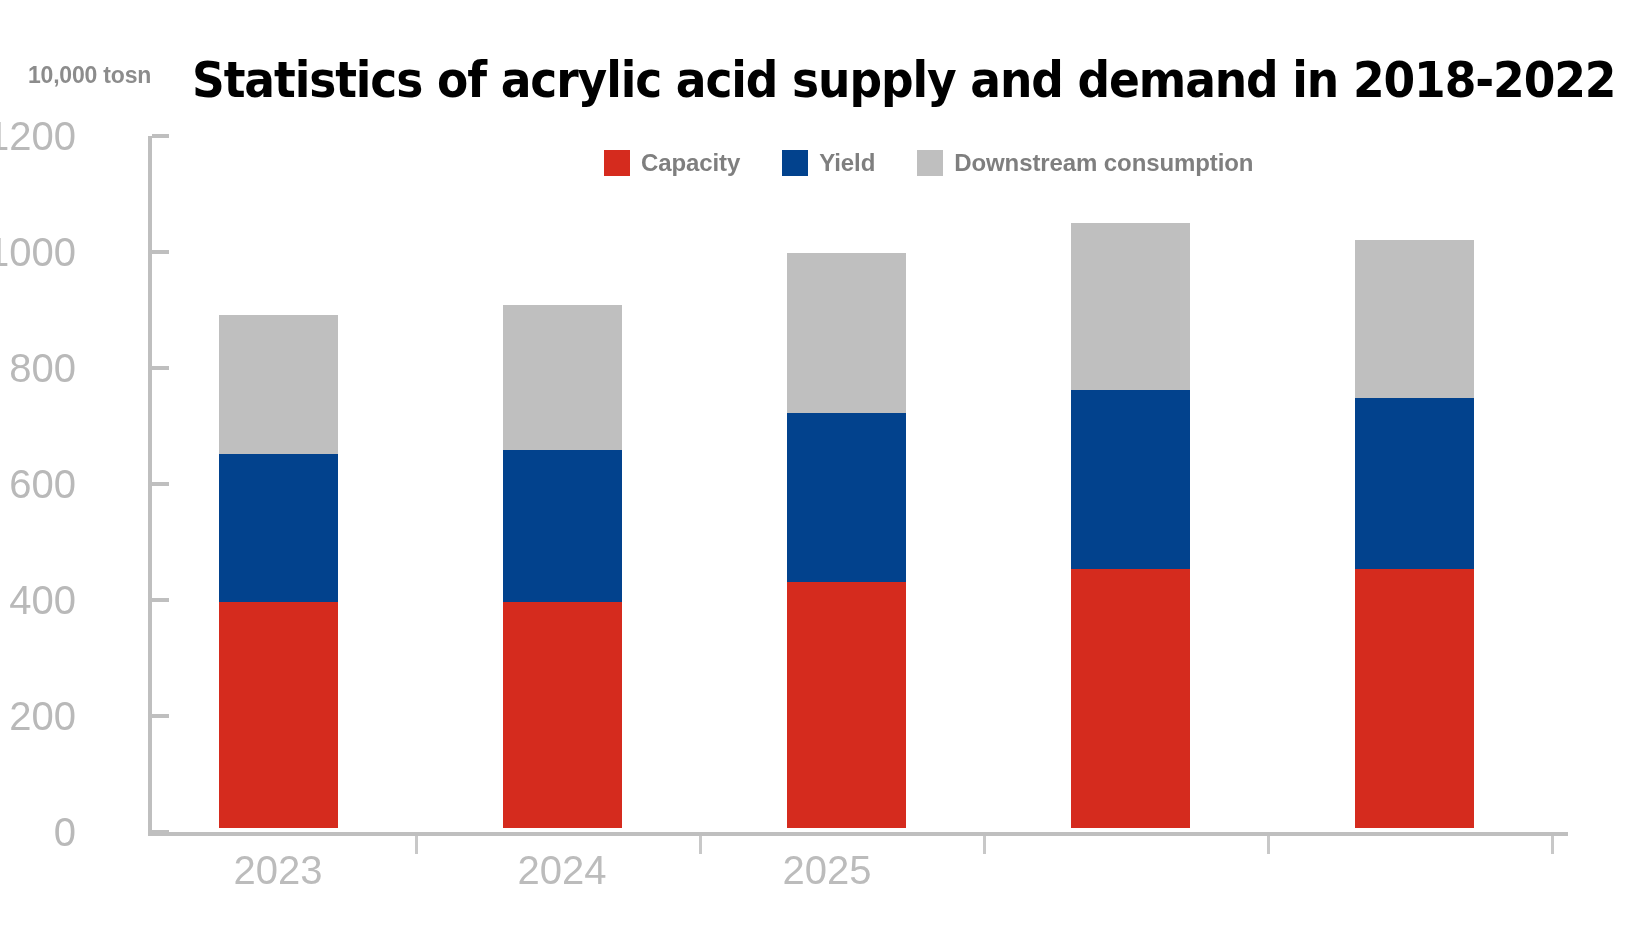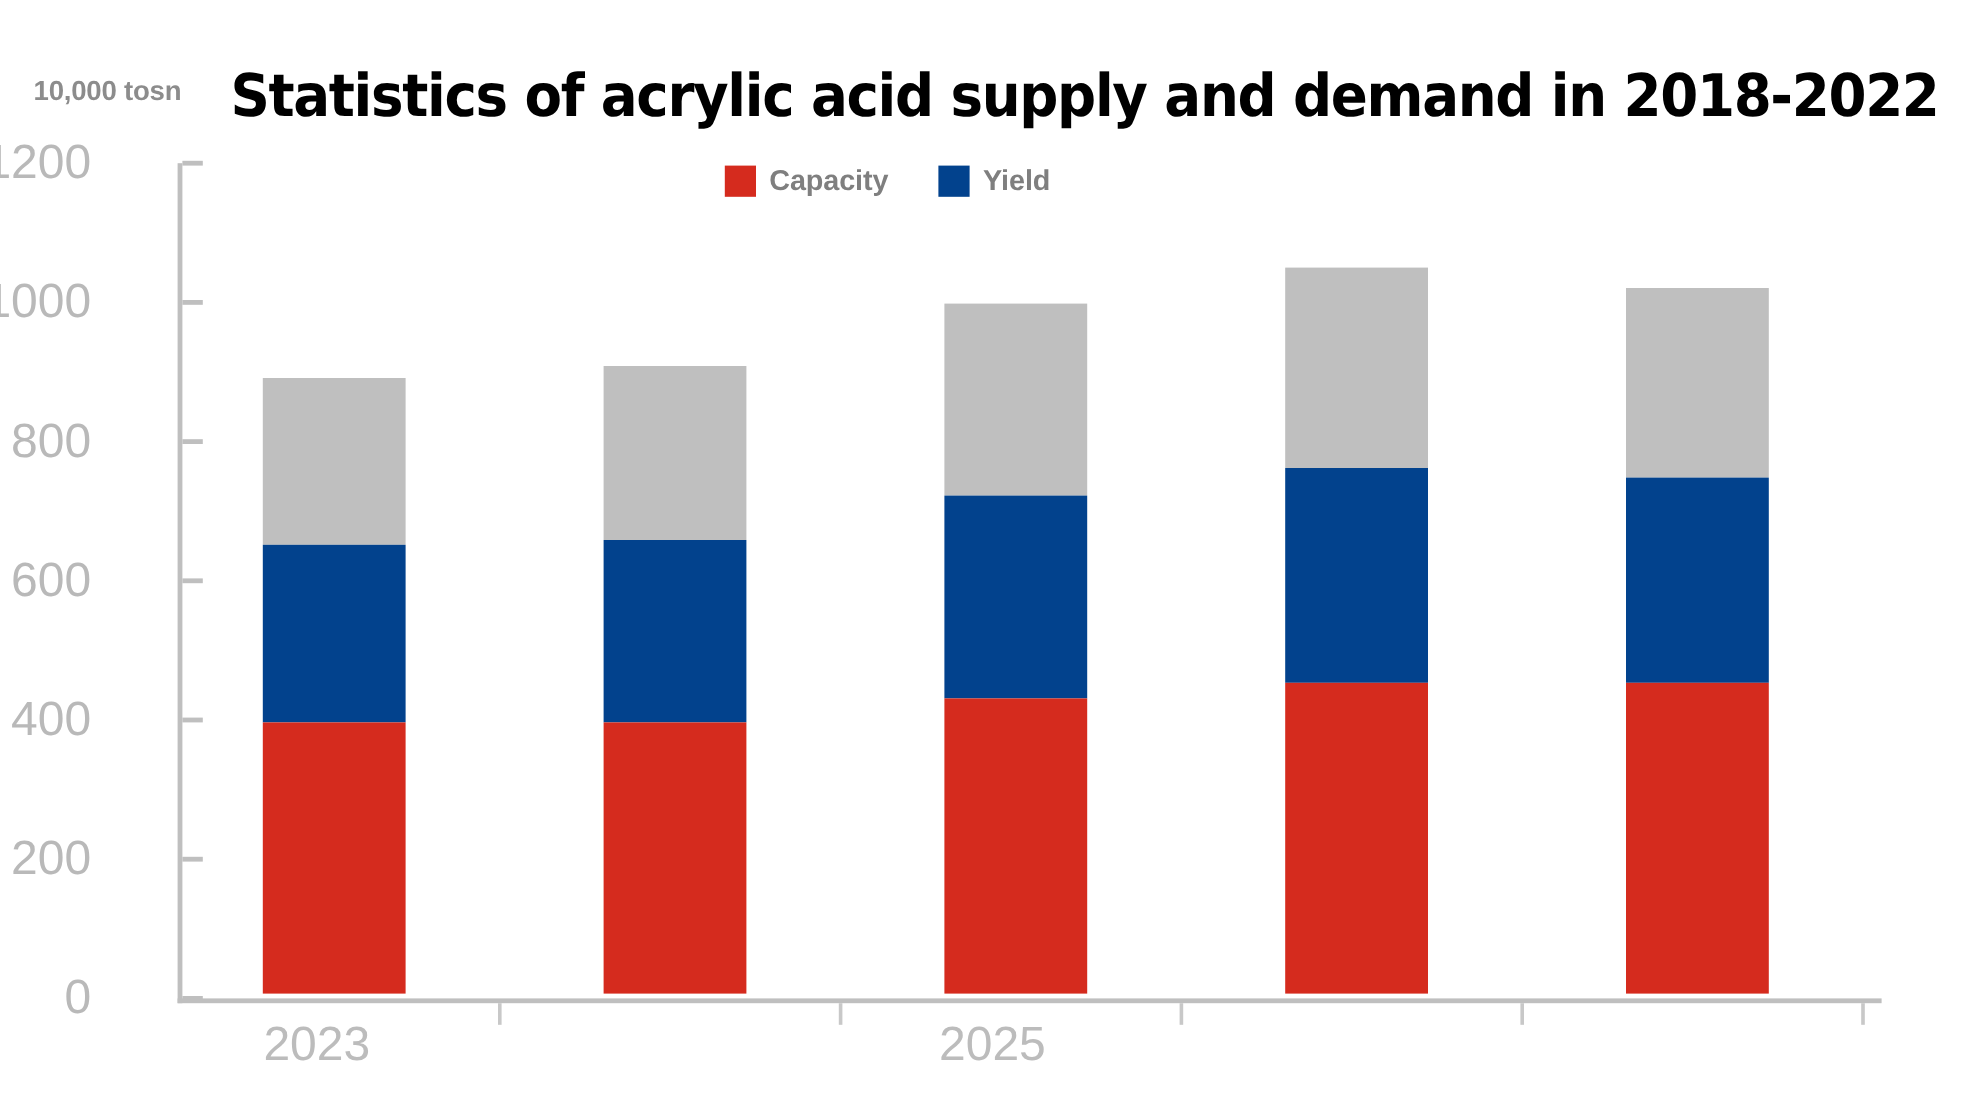--- a/index.html
+++ b/index.html
@@ -47,21 +47,21 @@
     white-space: nowrap;
     font-family: "DejaVu Sans", sans-serif;
     transform: scaleX(0.93);
     transform-origin: left center;
   }
 
   
   .legend {
     position: absolute;
     left: 604px;
-    top: 134px;
+    top: 146px;
     display: flex;
     align-items: center;
     height: 34px;
   }
   .legend-item {
     display: flex;
     align-items: center;
     margin-right: 42px;
     white-space: nowrap;
   }
@@ -163,20 +163,24 @@
   <div class="chart-title">Statistics of acrylic acid supply and demand in 2018-2022</div>
 
   <div class="legend" id="legend">
       <div class="legend-item">
         <span class="legend-swatch" style="background: rgb(213, 43, 30);"></span>
         <span class="legend-label">Capacity</span>
       </div>
       <div class="legend-item">
         <span class="legend-swatch" style="background: rgb(2, 66, 141);"></span>
         <span class="legend-label">Yield</span>
+      </div>
+      <div class="legend-item">
+        <span class="legend-swatch" style="background: rgb(191, 191, 191);"></span>
+        <span class="legend-label">Downstream consumption</span>
       </div>
     </div>
 
   <div class="plot-area" id="plot">
     <div class="y-axis-line"></div>
     <div class="x-axis-line"></div>
   <div class="y-tick" style="top: 694px;"></div>
       <div class="y-tick-label" style="top: 696px;">0</div>
       <div class="y-tick" style="top: 578px;"></div>
       <div class="y-tick-label" style="top: 580px;">200</div>
@@ -184,27 +188,28 @@
       <div class="y-tick-label" style="top: 464px;">400</div>
       <div class="y-tick" style="top: 346px;"></div>
       <div class="y-tick-label" style="top: 348px;">600</div>
       <div class="y-tick" style="top: 230px;"></div>
       <div class="y-tick-label" style="top: 232px;">800</div>
       <div class="y-tick" style="top: 114px;"></div>
       <div class="y-tick-label" style="top: 116px;">1000</div>
       <div class="y-tick" style="top: -2px;"></div>
       <div class="y-tick-label" style="top: 0px;">1200</div>
       <div class="x-tick" style="left: 266.96px;"></div>
-      <div class="x-tick-label" style="left: 116px;">2023</div>
+      <div class="x-tick-label" style="left: 130px;">2023</div>
       <div class="bar-group" style="left: 70.5px;">
         <div class="bar-seg" title="Capacity 2023: 390" style="height: 226.2px; background: rgb(213, 43, 30);"></div>
         <div class="bar-seg" title="Yield 2023: 255" style="height: 147.9px; background: rgb(2, 66, 141);"></div>
         <div class="bar-seg" title="Downstream consumption 2023: 240" style="height: 139.2px; background: rgb(191, 191, 191);"></div>
       </div>
       <div class="x-tick" style="left: 550.96px;"></div>
+      <div class="x-tick-label" style="left: 414px;">2024</div>
       <div class="bar-group" style="left: 354.5px;">
         <div class="bar-seg" title="Capacity 2024: 390" style="height: 226.2px; background: rgb(213, 43, 30);"></div>
         <div class="bar-seg" title="Yield 2024: 262" style="height: 151.96px; background: rgb(2, 66, 141);"></div>
         <div class="bar-seg" title="Downstream consumption 2024: 250" style="height: 145px; background: rgb(191, 191, 191);"></div>
       </div>
       <div class="x-tick" style="left: 834.96px;"></div>
       <div class="x-tick-label" style="left: 679px;">2025</div>
       <div class="bar-group" style="left: 638.5px;">
         <div class="bar-seg" title="Capacity 2025: 425" style="height: 246.5px; background: rgb(213, 43, 30);"></div>
         <div class="bar-seg" title="Yield 2025: 290" style="height: 168.2px; background: rgb(2, 66, 141);"></div>

